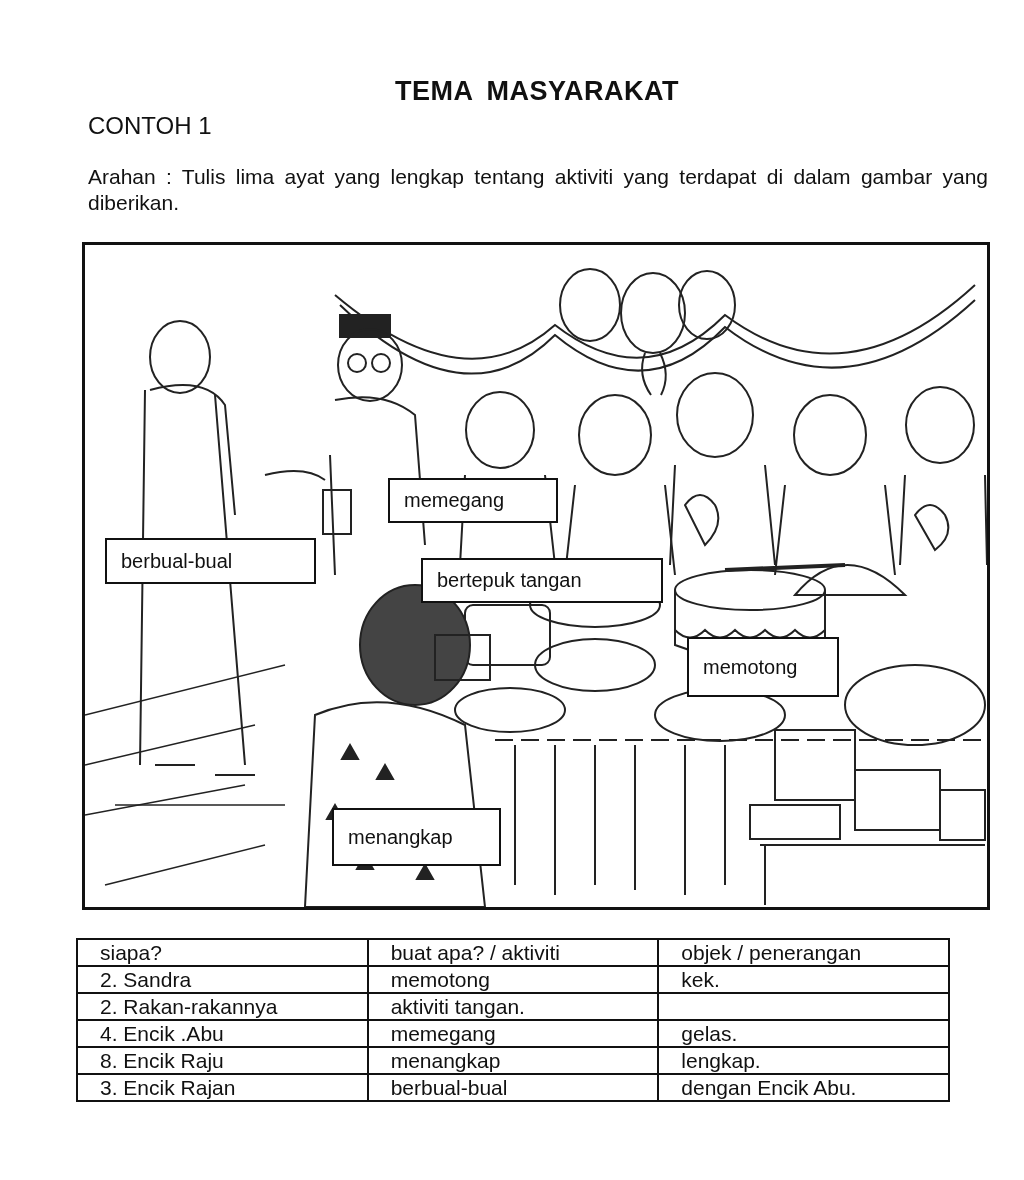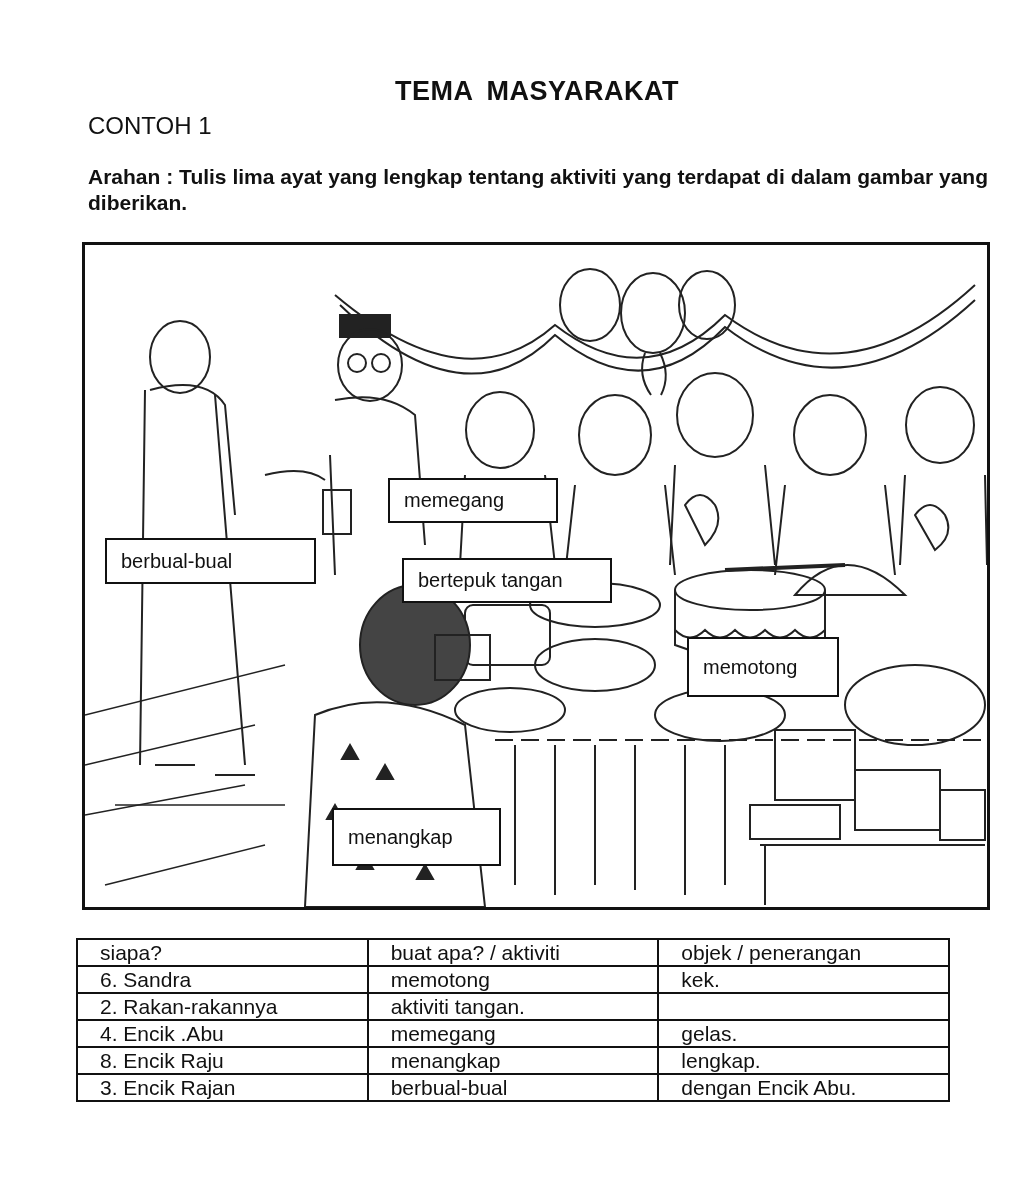--- a/index.html
+++ b/index.html
@@ -2,21 +2,21 @@
 <html><head>
 <meta charset="utf-8">
 <style>
   html, body { margin: 0; padding: 0; background: #ffffff; }
   body { width: 1024px; height: 1180px; position: relative; overflow: hidden;
          font-family: "Liberation Sans", sans-serif; color: #111; }
   .title { position: absolute; top: 76px; left: 0; width: 1074px; text-align: center;
            font-weight: bold; font-size: 27px; letter-spacing: 0.5px; word-spacing: 6px; }
   .subtitle { position: absolute; top: 112px; left: 88px; font-size: 24px; }
   .instr { position: absolute; top: 164px; left: 88px; width: 900px; font-size: 21px;
-           line-height: 26px; text-align: justify; text-align-last: left; font-weight: bold; }
+           line-height: 26px; text-align: justify; text-align-last: left; }
   .picture { position: absolute; left: 82px; top: 242px; width: 902px; height: 662px;
              border: 3px solid #111; background: #fff; overflow: hidden; }
   .picture svg { position: absolute; left: 0; top: 0; }
   .label { position: absolute; background: #fff; border: 2px solid #111; font-size: 20px;
            box-sizing: border-box; padding-left: 14px; display: flex; align-items: center; }
   table.ans { position: absolute; left: 76px; top: 938px; width: 874px;
               border-collapse: collapse; font-size: 21px; }
   table.ans td { border: 2px solid #111; padding: 0 22px; height: 25px; line-height: 24px;
                  vertical-align: middle; width: 33.3%; }
 </style>
@@ -89,34 +89,34 @@
     <rect x="350" y="390" width="55" height="45"></rect>
     <path d="M230 470 Q300 440 380 480 L400 662 L220 662 Z"></path>
     <path d="M265 500 l8 14 l-16 0 Z M300 520 l8 14 l-16 0 Z M250 560 l8 14 l-16 0 Z M320 570 l8 14 l-16 0 Z M280 610 l8 14 l-16 0 Z M340 620 l8 14 l-16 0 Z" fill="#222"></path>
 
     <path d="M0 470 L200 420 M0 520 L170 480 M0 570 L160 540 M20 640 L180 600" stroke-width="1.5"></path>
     <path d="M30 560 L200 560" stroke-width="1.5"></path>
   </svg>
 
   <div class="label" style="left:20px;top:293px;width:211px;height:46px;">berbual-bual</div>
   <div class="label" style="left:303px;top:233px;width:170px;height:45px;">memegang</div>
-  <div class="label" style="left:317px;top:313px;width:210px;height:45px;">bertepuk  tangan</div>
+  <div class="label" style="left:336px;top:313px;width:242px;height:45px;">bertepuk  tangan</div>
   <div class="label" style="left:602px;top:392px;width:152px;height:60px;">memotong</div>
   <div class="label" style="left:247px;top:563px;width:169px;height:58px;">menangkap</div>
 </div>
 
 <table class="ans">
   <tbody>
       <tr>
     <td>siapa?</td>
     <td>buat apa?  / aktiviti</td>
     <td>objek / penerangan</td>
   </tr>
   <tr>
-    <td>6. Sandra</td>
+    <td>2. Sandra</td>
     <td>memotong</td>
     <td>kek.</td>
   </tr>
   <tr>
     <td>2. Rakan-rakannya</td>
     <td>aktiviti  tangan.</td>
     <td></td>
   </tr>
   <tr>
     <td>4. Encik .Abu</td>

